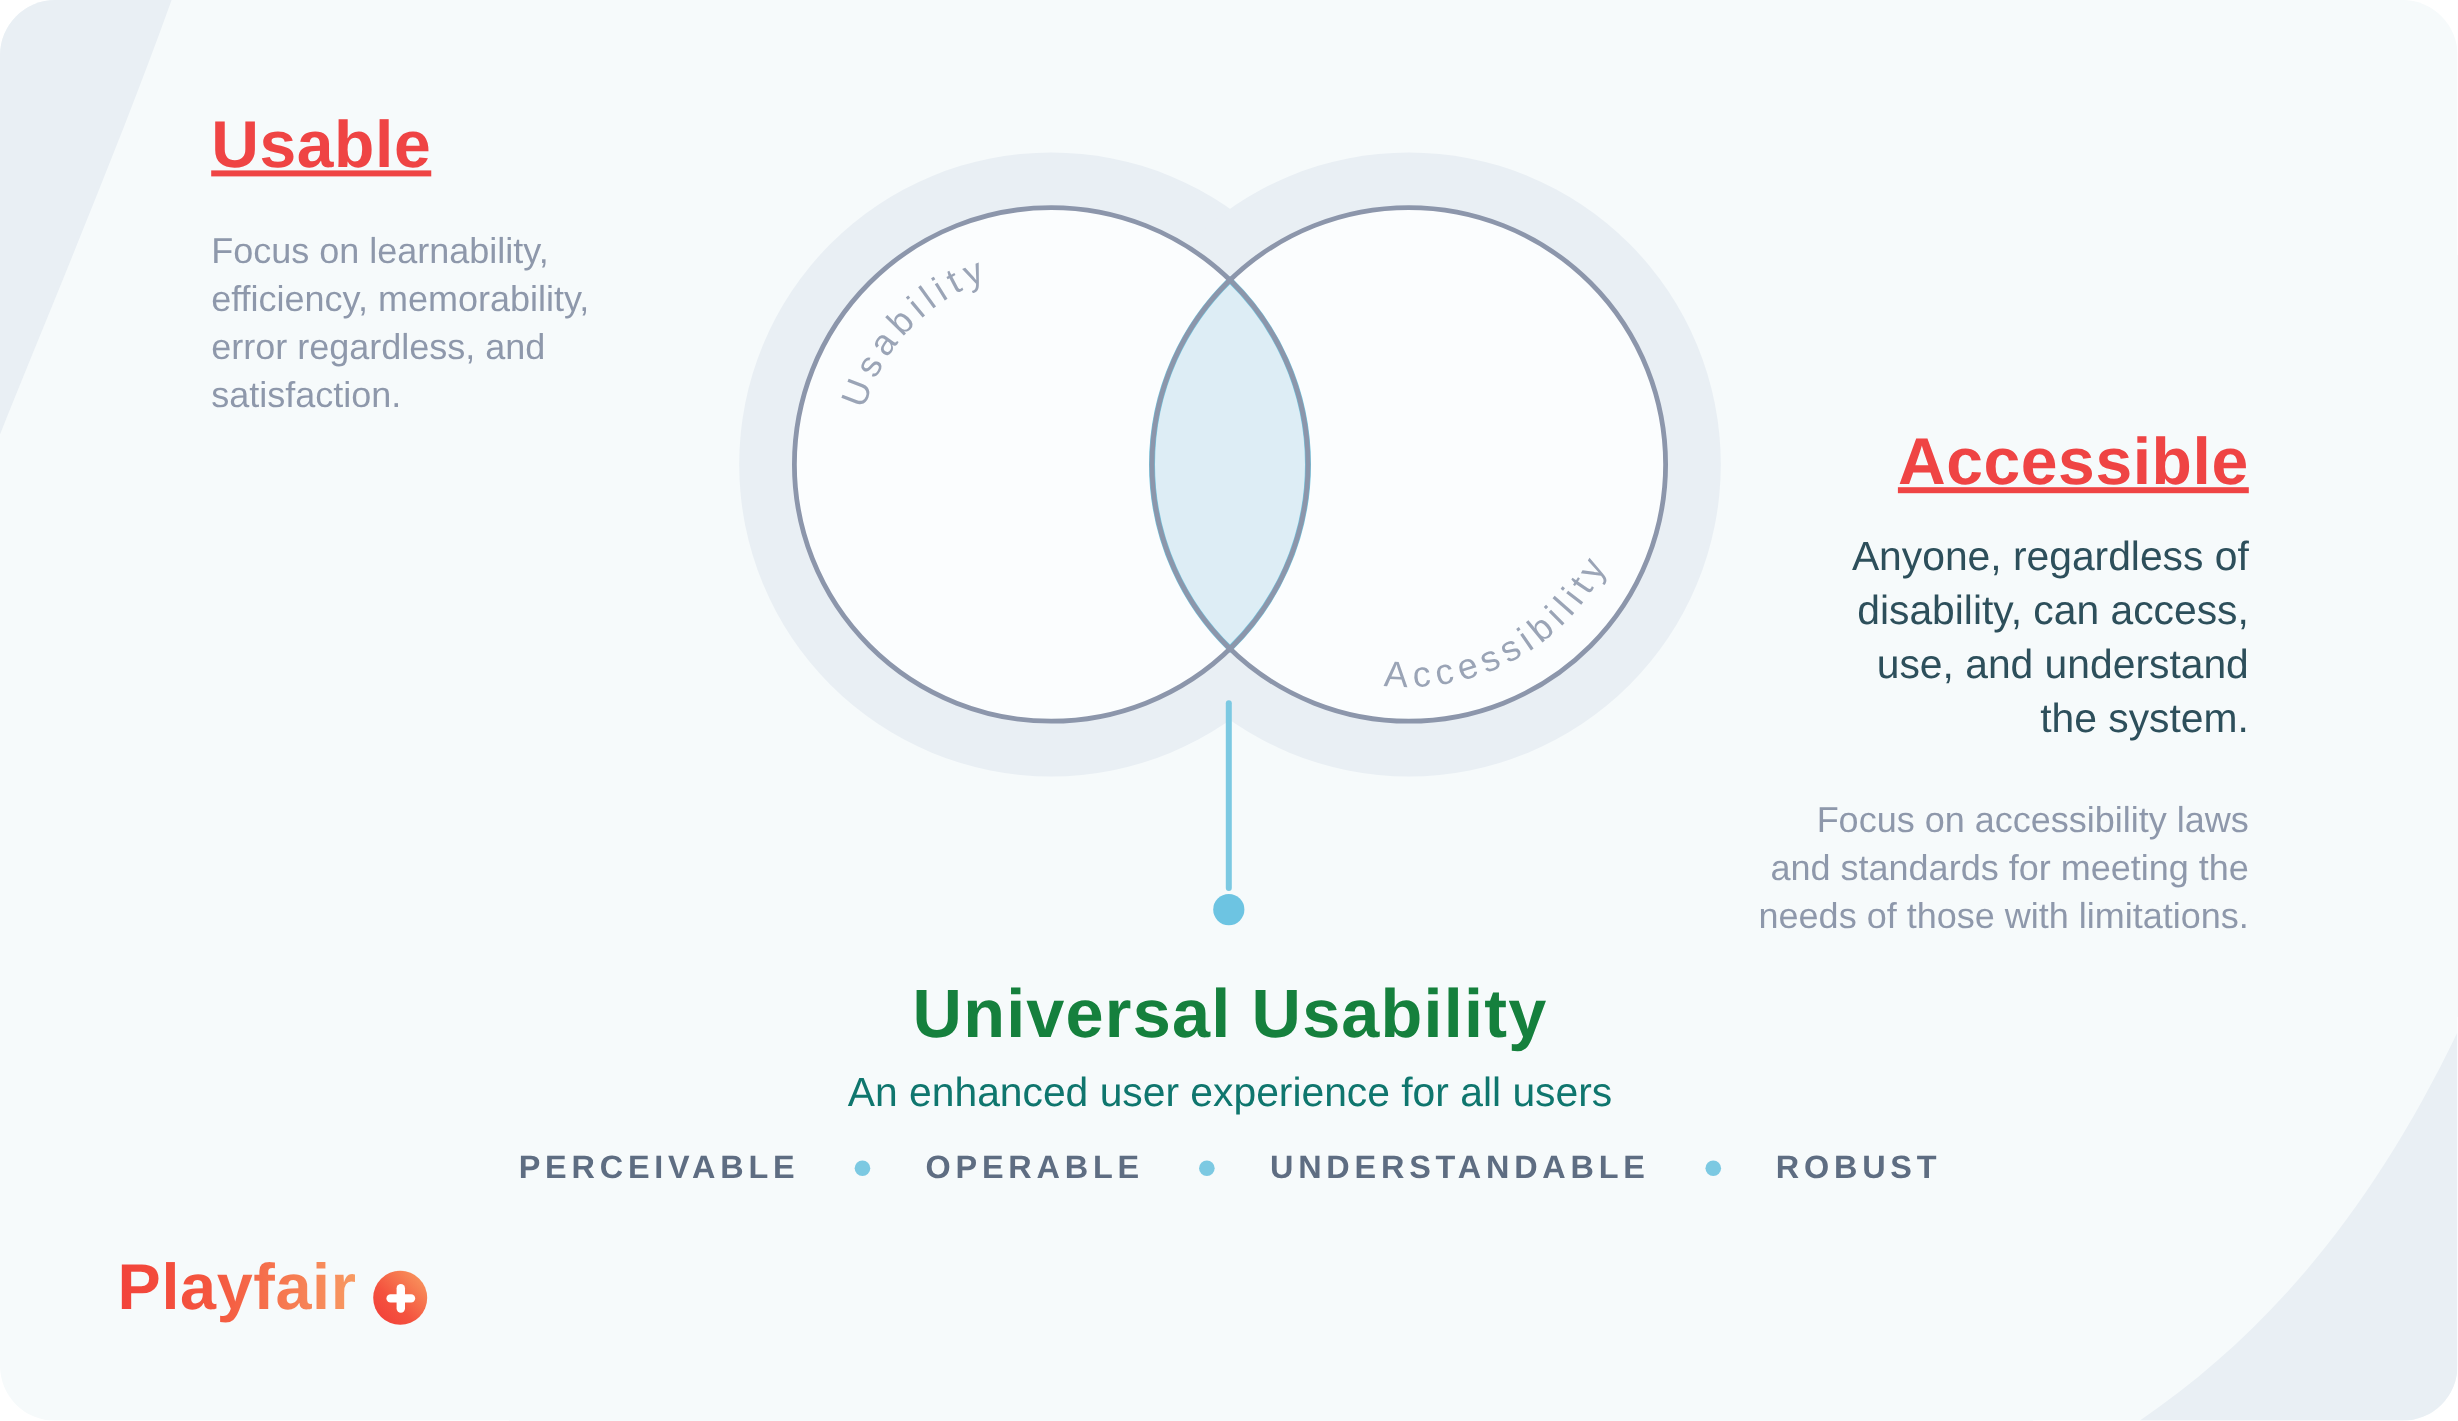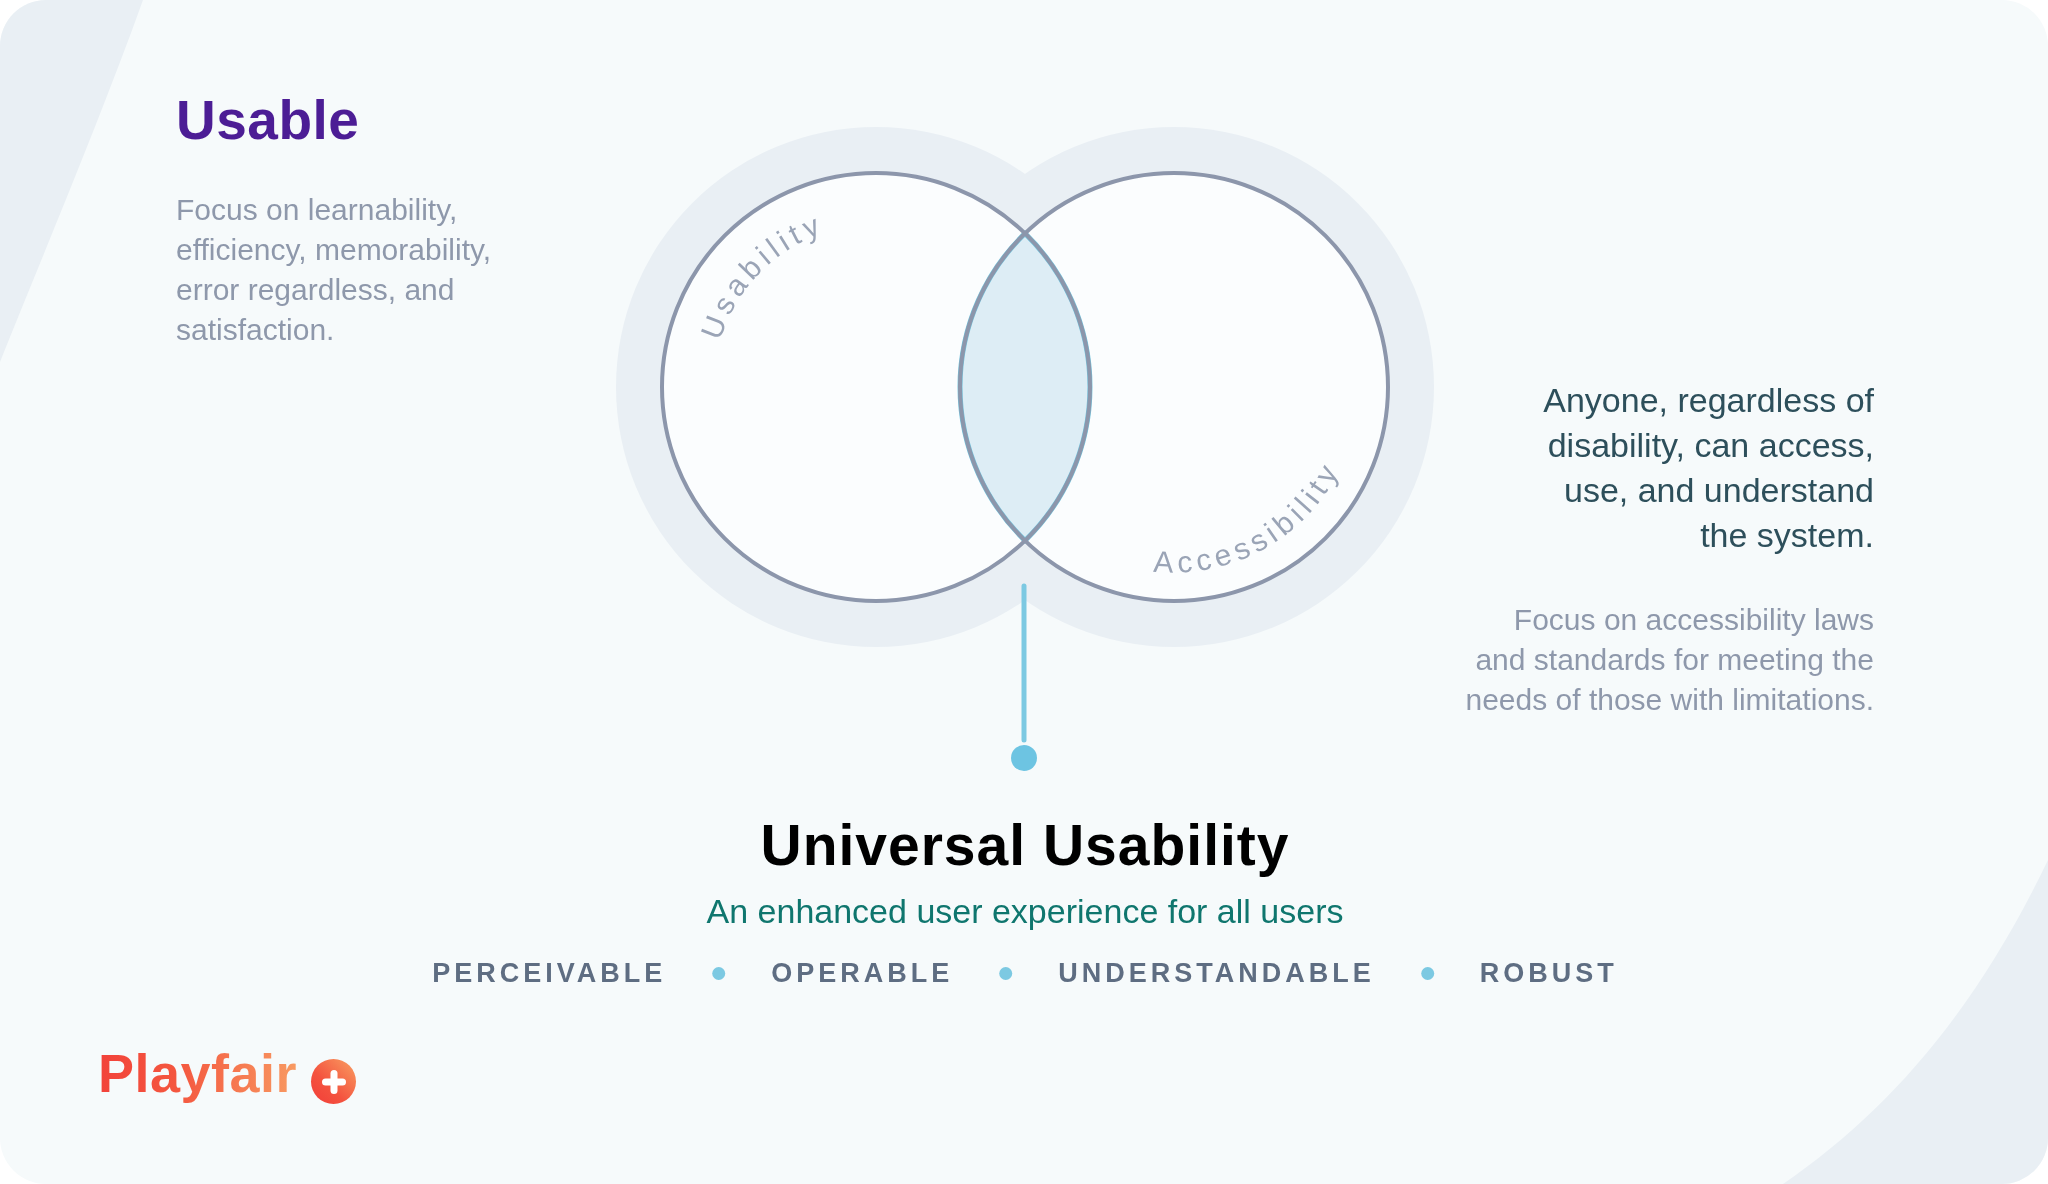--- a/index.html
+++ b/index.html
@@ -2,35 +2,35 @@
 <html><head>
 <meta charset="utf-8">
 <style>
   html,body{margin:0;padding:0;background:#ffffff;}
   .stage{position:relative;width:2048px;height:1184px;background:#ffffff;overflow:hidden;
          font-family:"Liberation Sans", sans-serif;}
   .card{position:absolute;inset:0;border-radius:46px;background:#f6fafb;overflow:hidden;}
   .decor{position:absolute;left:0;top:0;width:2048px;height:1184px;}
 
   .panel{position:absolute;}
-  .panel h1{margin:0;font-size:55px;font-weight:700;color:#4c1d95;letter-spacing:.5px;}
+  .panel h1{margin:0;font-size:55px;font-weight:700;color:#ef4444;letter-spacing:.5px;text-decoration:underline;}
   .panel .body{margin:0;font-size:34px;line-height:45px;font-weight:400;color:#2d4f5b;white-space:pre-line;}
   .panel .note{margin:0;font-size:30px;line-height:40px;font-weight:400;color:#8e98ab;white-space:pre-line;}
 
   .left-panel{left:176px;top:88px;width:480px;text-align:left;}
   .left-panel .body{margin-top:26px;}
   .left-panel .note{margin-top:38px;}
 
   .right-panel{right:174px;top:352px;width:500px;text-align:right;}
   .right-panel .body{margin-top:26px;}
   .right-panel .note{margin-top:42px;}
 
   .center-block{position:absolute;left:1025px;top:812px;transform:translateX(-50%);
                 text-align:center;white-space:nowrap;}
-  .center-block .title{margin:0;font-size:57px;font-weight:700;color:#000000;letter-spacing:1px;}
+  .center-block .title{margin:0;font-size:57px;font-weight:700;color:#15803d;letter-spacing:1px;}
   .center-block .subtitle{margin:14px 0 0 0;font-size:34px;font-weight:400;color:#0f766e;}
 
   .principles{position:absolute;left:1025px;top:958px;transform:translateX(-50%);
               display:flex;align-items:center;gap:46px;white-space:nowrap;}
   .principles .word{font-size:27px;font-weight:700;letter-spacing:4px;color:#5e6d82;}
   .principles .dot{width:13px;height:13px;border-radius:50%;background:#7cc9e2;flex:0 0 auto;}
 
   .logo{position:absolute;left:98px;top:1042px;display:flex;align-items:flex-end;gap:14px;}
   .logo .word{font-size:54px;font-weight:700;letter-spacing:.5px;
               background:linear-gradient(90deg,#f2423a 0%,#f4573f 40%,#f89a62 100%);
@@ -80,20 +80,21 @@
 
     <div class="panel left-panel">
       <h1>Usable</h1>
       <p class="note">Focus on learnability,
 efficiency, memorability,
 error regardless, and
 satisfaction.</p>
     </div>
 
     <div class="panel right-panel">
+      <h1>Accessible</h1>
       <p class="body">Anyone, regardless of
 disability, can access,
 use, and understand
 the system.</p>
       <p class="note">Focus on accessibility laws
 and standards for meeting the
 needs of those with limitations.</p>
     </div>
 
     <div class="center-block">

